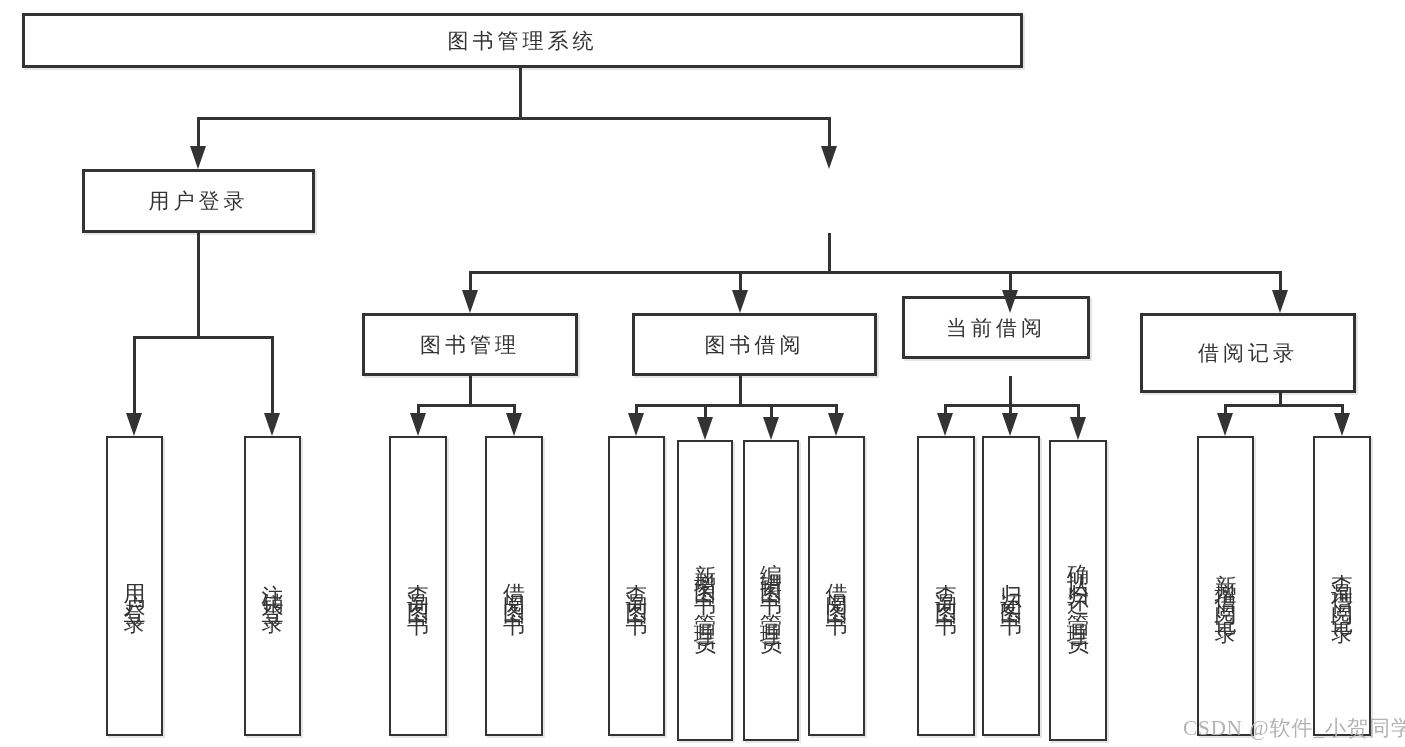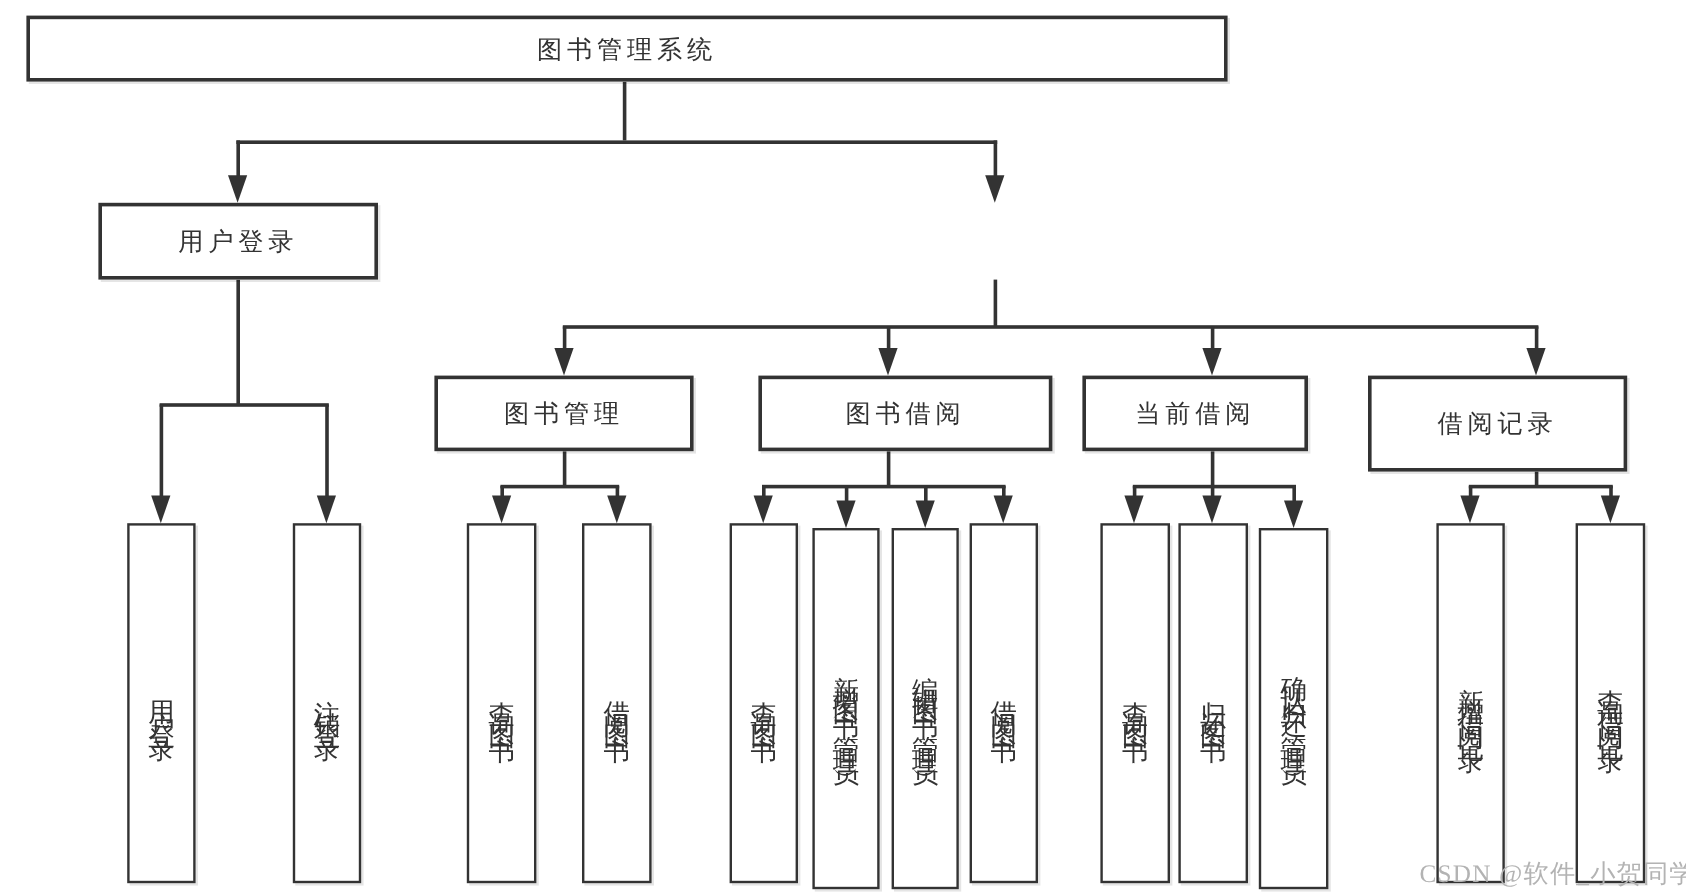--- a/index.html
+++ b/index.html
@@ -100,21 +100,21 @@
   <div class="box" style="left:82px;top:169px;width:233px;height:64px">
     <span>用户登录</span>
   </div>
 
   <div class="box" style="left:362px;top:313px;width:216px;height:63px">
     <span>图书管理</span>
   </div>
   <div class="box" style="left:632px;top:313px;width:245px;height:63px">
     <span>图书借阅</span>
   </div>
-  <div class="box" style="left:902px;top:313px;width:188px;height:63px">
+  <div class="box" style="left:902px;top:296px;width:188px;height:63px">
     <span>当前借阅</span>
   </div>
   <div class="box" style="left:1140px;top:313px;width:216px;height:80px">
     <span>借阅记录</span>
   </div>
 
   <div class="box leaf" style="left:106px;top:436px;width:57px;height:300px">
     <span class="v">用户登录</span>
   </div>
   <div class="box leaf" style="left:244px;top:436px;width:57px;height:300px">

